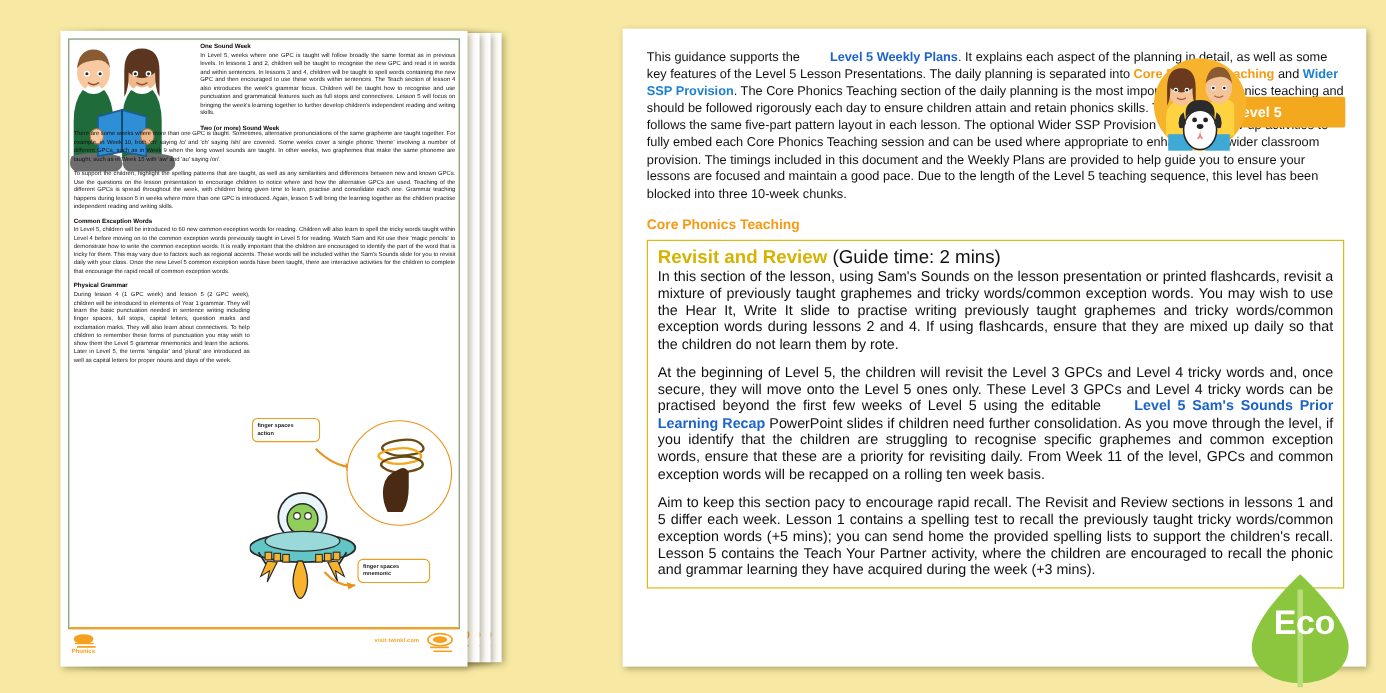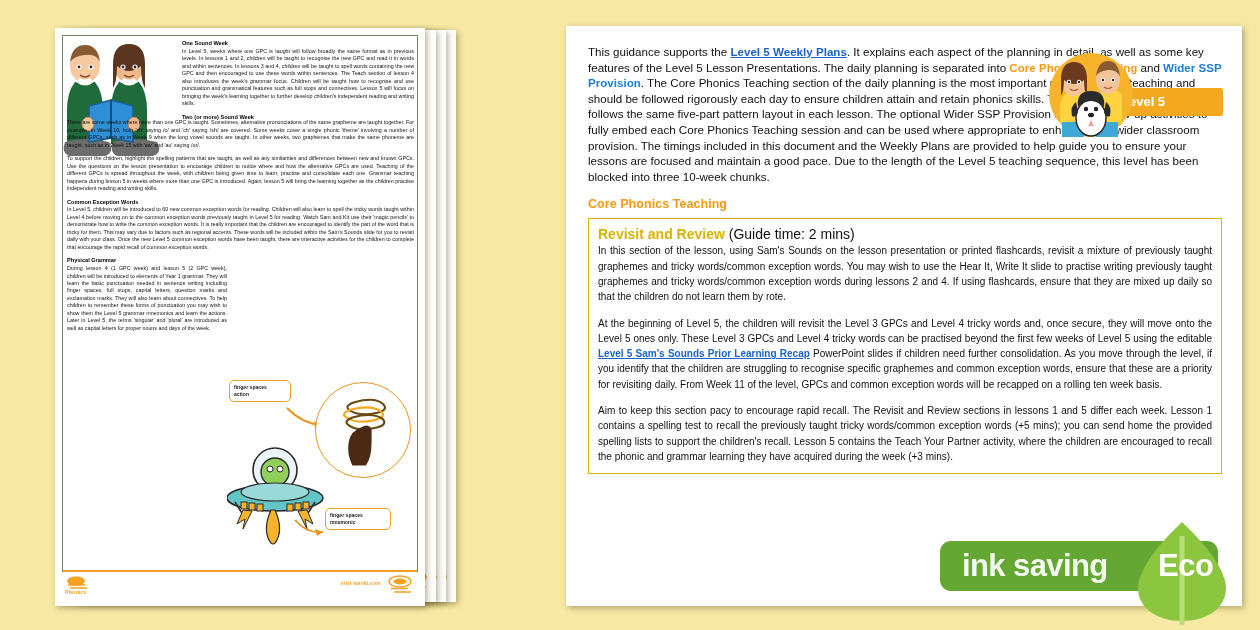--- a/index.html
+++ b/index.html
@@ -59,29 +59,29 @@
 
   
   .rp { left:566px; top:26px; width:676px; height:580px; z-index:6; }
   .rp-inner { position:absolute; left:22px; top:18px; right:20px; bottom:8px; }
   .rp-title {
     font-size:28.5px; font-weight:bold; color:#f59a12;
     letter-spacing:-.3px; line-height:32px; margin-bottom:11px;
   }
   .rp-body { font-size:11.6px; line-height:15.6px; color:#111; text-align:left; }
   .rp-body p { margin-bottom:0px; }
-  .lnk { color:#1b63c8; text-decoration:underline; font-weight:bold; }
+  .lnk { color:#1b63c8; font-weight:bold;margin-left:24px; }
   .org { color:#f59a12; font-weight:bold; }
   .blu { color:#1d7fd1; font-weight:bold; }
   .sec-head { font-size:12.6px; font-weight:bold; color:#f59a12; margin:13px 0 7px 0; }
 
   .rbox { border:1.6px solid #d6b300; padding:7px 9px 9px 9px; }
-  .rbox-title { font-size:14px; line-height:16px; margin-bottom:1px; color:#111; }
+  .rbox-title { font-size:17px; line-height:16px; margin-bottom:1px; color:#111; }
   .rbox-title .t { color:#d6b300; font-weight:bold; }
-  .rbox p { font-size:10px; line-height:15.3px; color:#111; text-align:justify; margin-bottom:11px; }
+  .rbox p { font-size:13px; line-height:15.3px; color:#111; text-align:justify; margin-bottom:11px; }
   .rbox p:last-child { margin-bottom:0; }
 
   
   .lvl-bar {
     position:absolute; right:-1px; top:44px; width:124px; height:28px;
     background:#f4a81d; border-radius:2px;
   }
   .lvl-bar span { position:absolute; left:22px; top:6px; font-size:13px; font-weight:bold; color:#fff; }
   .chars { position:absolute; right:88px; top:8px; width:86px; height:86px; }
 
@@ -406,23 +406,20 @@
         <p>In this section of the lesson, using Sam's Sounds on the lesson presentation or printed flashcards, revisit a mixture of previously taught graphemes and tricky words/common exception words. You may wish to use the Hear It, Write It slide to practise writing previously taught graphemes and tricky words/common exception words during lessons 2 and 4. If using flashcards, ensure that they are mixed up daily so that the children do not learn them by rote.</p>
         <p>
           <span>At the beginning of Level 5, the children will revisit the Level 3 GPCs and Level 4 tricky words and, once secure, they will move onto the Level 5 ones only. These Level 3 GPCs and Level 4 tricky words can be practised beyond the first few weeks of Level 5 using the editable </span><span class="lnk">Level 5 Sam's Sounds Prior Learning Recap</span><span> PowerPoint slides if children need further consolidation. As you move through the level, if you identify that the children are struggling to recognise specific graphemes and common exception words, ensure that these are a priority for revisiting daily. From Week 11 of the level, GPCs and common exception words will be recapped on a rolling ten week basis.</span>
         </p>
         <p>Aim to keep this section pacy to encourage rapid recall. The Revisit and Review sections in lessons 1 and 5 differ each week. Lesson 1 contains a spelling test to recall the previously taught tricky words/common exception words (+5 mins); you can send home the provided spelling lists to support the children's recall. Lesson 5 contains the Teach Your Partner activity, where the children are encouraged to recall the phonic and grammar learning they have acquired during the week (+3 mins).</p>
       </div>
     </div>
   </div>
 
   <div class="eco">
-    <div class="eco-pill">
-      <span class="txt">ink saving</span>
-    </div>
     <svg class="eco-leaf" viewBox="0 0 116 105">
       <path d="M58 2 C24 34 14 56 14 68 C14 88 33 101 58 101 C83 101 102 88 102 68 C102 56 92 34 58 2 z" fill="#8cc63f"></path>
       <path d="M58 16 L58 105" stroke="#b9dd7a" stroke-width="5" fill="none"></path>
     </svg>
     <span class="eco-word">Eco</span>
   </div>
 
 </div>
 
 </body></html>

